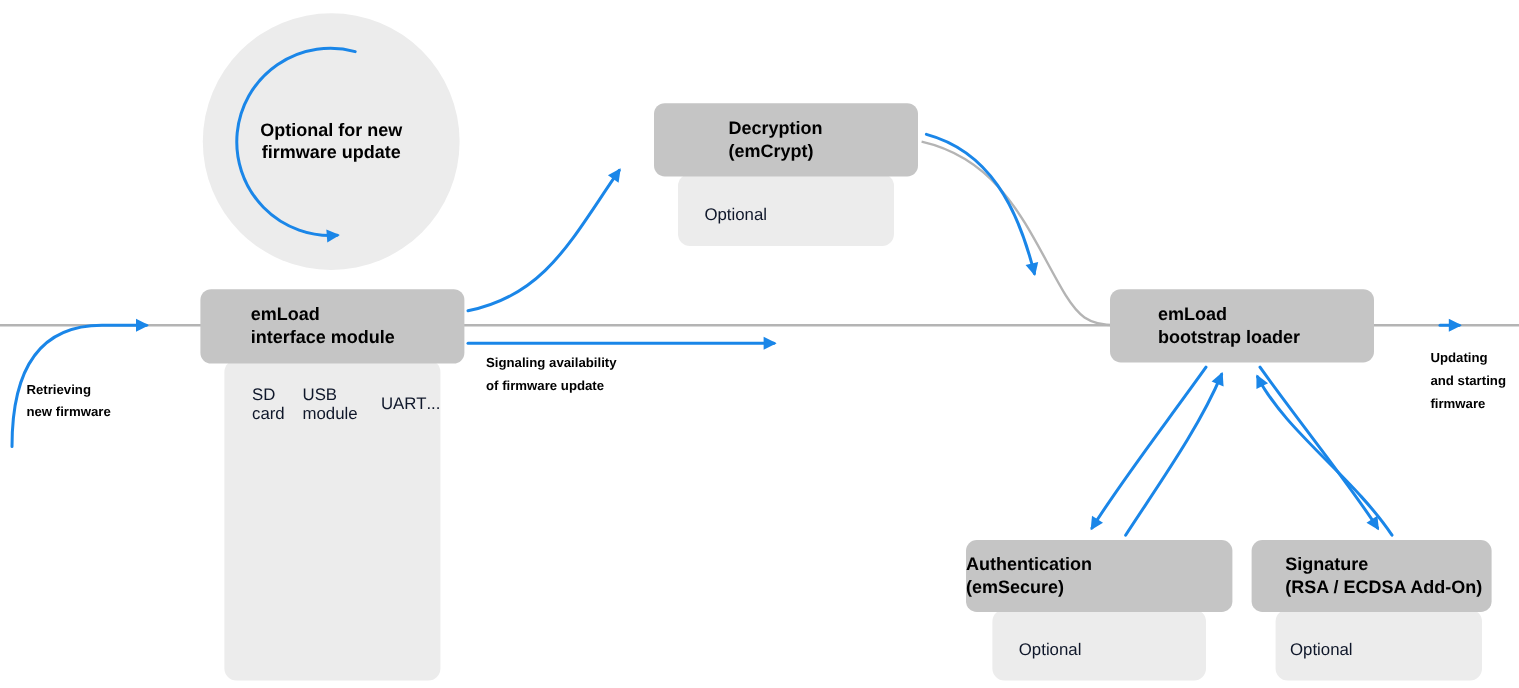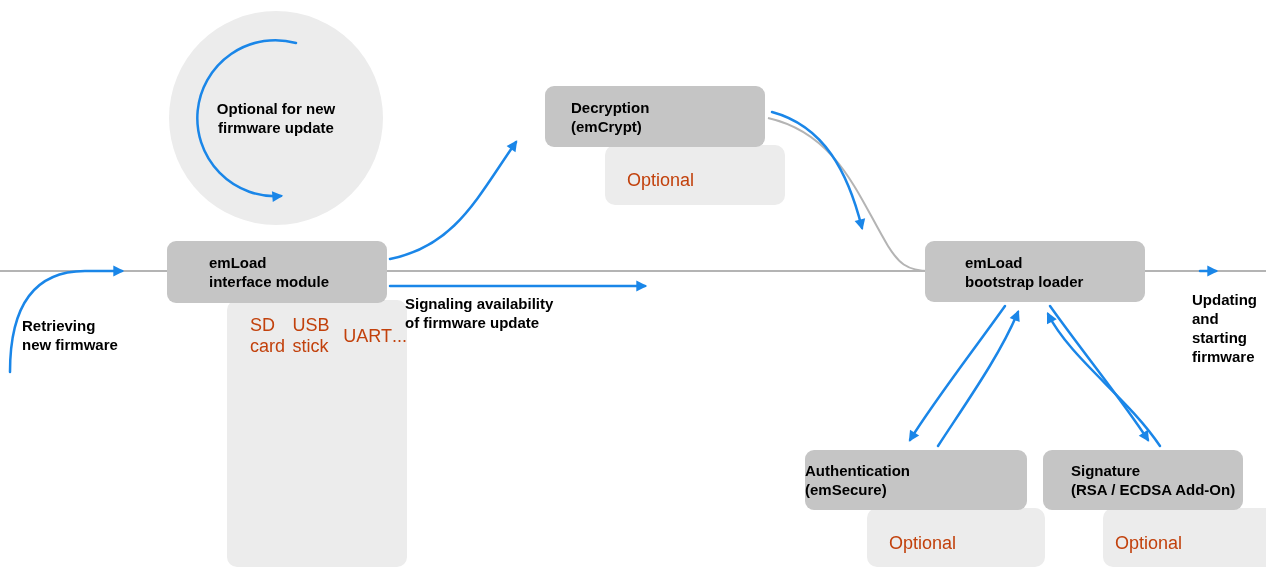--- a/index.html
+++ b/index.html
@@ -15,45 +15,45 @@
   .circle-label {
     position:absolute; left:169px; top:11px; width:214px; height:214px;
     display:flex; align-items:center; justify-content:center; text-align:center;
     font-weight:bold; font-size:15px; line-height:19px; white-space:pre-line; z-index:3;
   }
 
   .layer-svg { position:absolute; left:0; top:0; width:1266px; height:573px; z-index:2; }
 
   .panel {
     position:absolute; background:#ececec; border-radius:10px; z-index:3;
-    font-size:18px; color:#c2410c;margin-left:40px;
+    font-size:14px; color:#0f172a;
   }
   .optional-text { display:block; padding:25px 0 0 22px; }
   .p-items  { left:187px; top:300px; width:180px; height:267px; }
   .p-decrypt{ left:565px; top:145px; width:180px; height:60px; }
   .p-auth   { left:827px; top:508px; width:178px; height:59px; }
   .p-sig    { left:1063px; top:508px; width:172px; height:59px; }
   .p-sig .optional-text { padding-left:12px; }
 
   .items { display:flex; flex-direction:row; padding:12px 0 0 23px; }
   .items span { height:48px; display:flex; align-items:center; }
 
   .node {
     position:absolute; background:#c5c5c5; border-radius:9px; z-index:4;
     display:flex; align-items:center;
     font-weight:bold; font-size:15px; line-height:19px; white-space:pre-line;
   }
   .n-interface { left:167px;  top:241px; width:220px; height:62px; padding-left:42px; }
-  .n-decrypt   { left:545px;  top:86px;  width:220px; height:61px; padding-left:26px; }
+  .n-decrypt   { left:545px;  top:86px;  width:220px; height:61px; padding-left:62px; }
   .n-boot      { left:925px;  top:241px; width:220px; height:61px; padding-left:40px; }
   .n-auth      { left:805px;  top:450px; width:222px; height:60px; }
   .n-sig       { left:1043px; top:450px; width:200px; height:60px; padding-left:28px; }
 
   .flow-label {
-    position:absolute; font-weight:bold; font-size:15px; line-height:19px;
+    position:absolute; font-weight:bold; font-size:11px; line-height:19px;
     white-space:pre-line; z-index:5;
   }
   .l-retrieve { left:22px;   top:316px; }
   .l-signal   { left:405px;  top:294px; }
   .l-update   { left:1192px; top:290px; }
 </style>
 </head>
 <body>
 
 <div class="canvas">
@@ -84,21 +84,21 @@
       <path d="M296 43 A78 78 0 1 0 281 196" marker-end="url(#ah)"></path>
     </g>
   </svg>
 
   <div class="circle-label">Optional for new
 firmware update</div>
 
   <div class="panel p-items">
     <div class="items">
       <span>SD card</span>
-      <span>USB stick</span>
+      <span>USB module</span>
       <span>UART</span>
       <span>...</span>
     </div>
   </div>
 
   <div class="panel p-decrypt">
     <span class="optional-text">Optional</span>
   </div>
   <div class="panel p-auth">
     <span class="optional-text">Optional</span>

